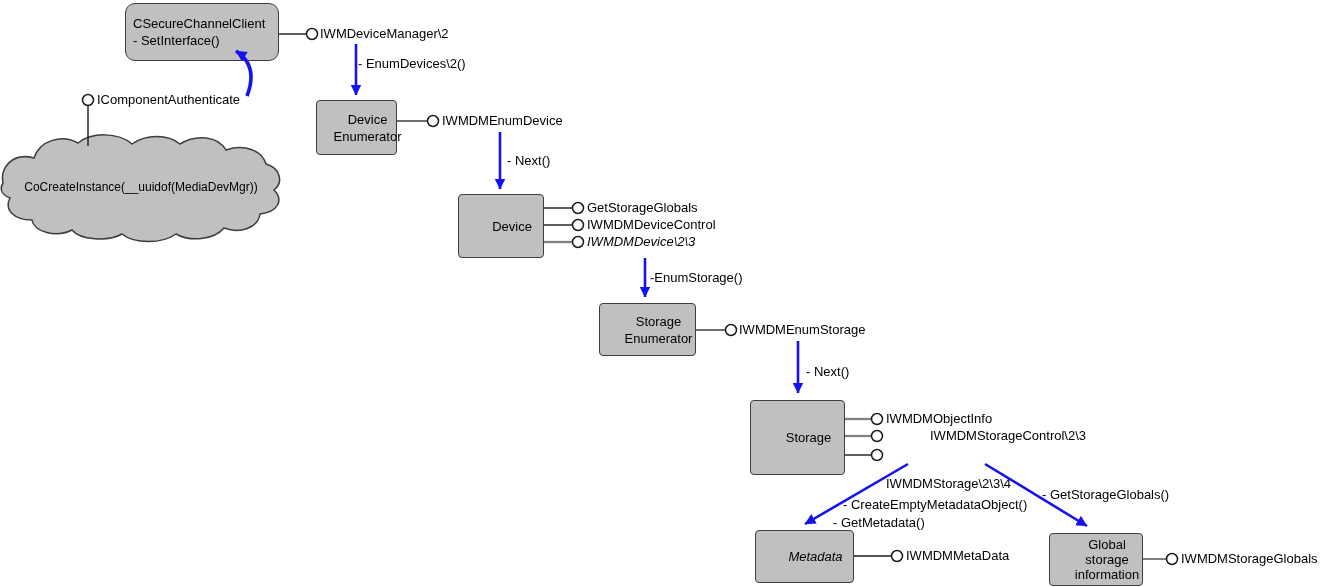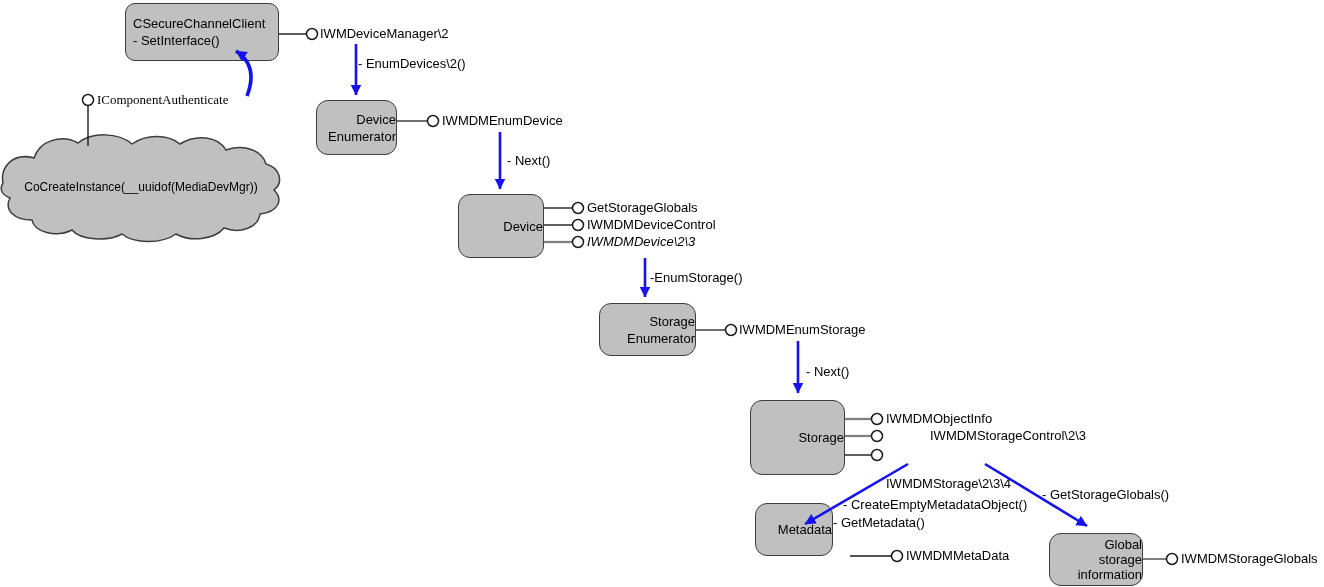--- a/index.html
+++ b/index.html
@@ -13,22 +13,22 @@
     width:1324px;height:587px;position:relative;overflow:hidden;
     background:#ffffff;
     font-family:"Liberation Sans", sans-serif;
     color:#000;
   }
   .layer{position:absolute;left:0;top:0;pointer-events:none;}
   .node{
     position:absolute;box-sizing:border-box;
     background:var(--fill);
     border:1.7px solid var(--border);
-    border-radius:12px;
-    display:flex;flex-direction:column;justify-content:center;align-items:flex-end;
+    border-radius:4px;
+    display:flex;flex-direction:column;justify-content:center;align-items:center;
     font-size:13px;line-height:17px;white-space:nowrap;
     z-index:2;
     padding-left:22px;
   }
   .node.left-align{align-items:flex-start;padding-left:7px;border-radius:10px;}
   .node.tight{line-height:15px;}
   .lbl{
     position:absolute;font-size:13px;line-height:16px;white-space:nowrap;z-index:2;
   }
   .cloud-lbl{
@@ -100,33 +100,33 @@
 
 <div class="node" style="left:599px;top:303px;width:97px;height:53px;">
   <span>Storage</span>
   <span>Enumerator</span>
 </div>
 
 <div class="node" style="left:750px;top:400px;width:95px;height:75px;">
   <span>Storage</span>
 </div>
 
-<div class="node" style="left:755px;top:503px;width:78px;height:53px;">
+<div class="node" style="left:755px;top:530px;width:99px;height:53px;font-style:italic;">
   <span>Metadata</span>
 </div>
 
 <div class="node tight" style="left:1049px;top:533px;width:94px;height:53px;">
   <span>Global</span>
   <span>storage</span>
   <span>information</span>
 </div>
 
 <div class="cloud-lbl" style="left:6px;top:179px;width:270px;">CoCreateInstance(__uuidof(MediaDevMgr))</div>
 
-<div class="lbl" style="left:97px;top:92px;font-family:Liberation Serif, serif;">IComponentAuthenticate</div>
+<div class="lbl" style="left:97px;top:92px;">IComponentAuthenticate</div>
 <div class="lbl" style="left:320px;top:26px;">IWMDeviceManager\2</div>
 <div class="lbl" style="left:442px;top:113px;">IWMDMEnumDevice</div>
 <div class="lbl" style="left:587px;top:200px;">GetStorageGlobals</div>
 <div class="lbl" style="left:587px;top:217px;">IWMDMDeviceControl</div>
 <div class="lbl" style="left:587px;top:234px;font-style:italic;">IWMDMDevice\2\3</div>
 <div class="lbl" style="left:739px;top:322px;">IWMDMEnumStorage</div>
 <div class="lbl" style="left:886px;top:411px;">IWMDMObjectInfo</div>
 <div class="lbl" style="left:886px;top:428px;margin-left:44px;">IWMDMStorageControl\2\3</div>
 <div class="lbl" style="left:886px;top:444px;margin-top:32px;">IWMDMStorage\2\3\4</div>
 <div class="lbl" style="left:906px;top:548px;">IWMDMMetaData</div>

